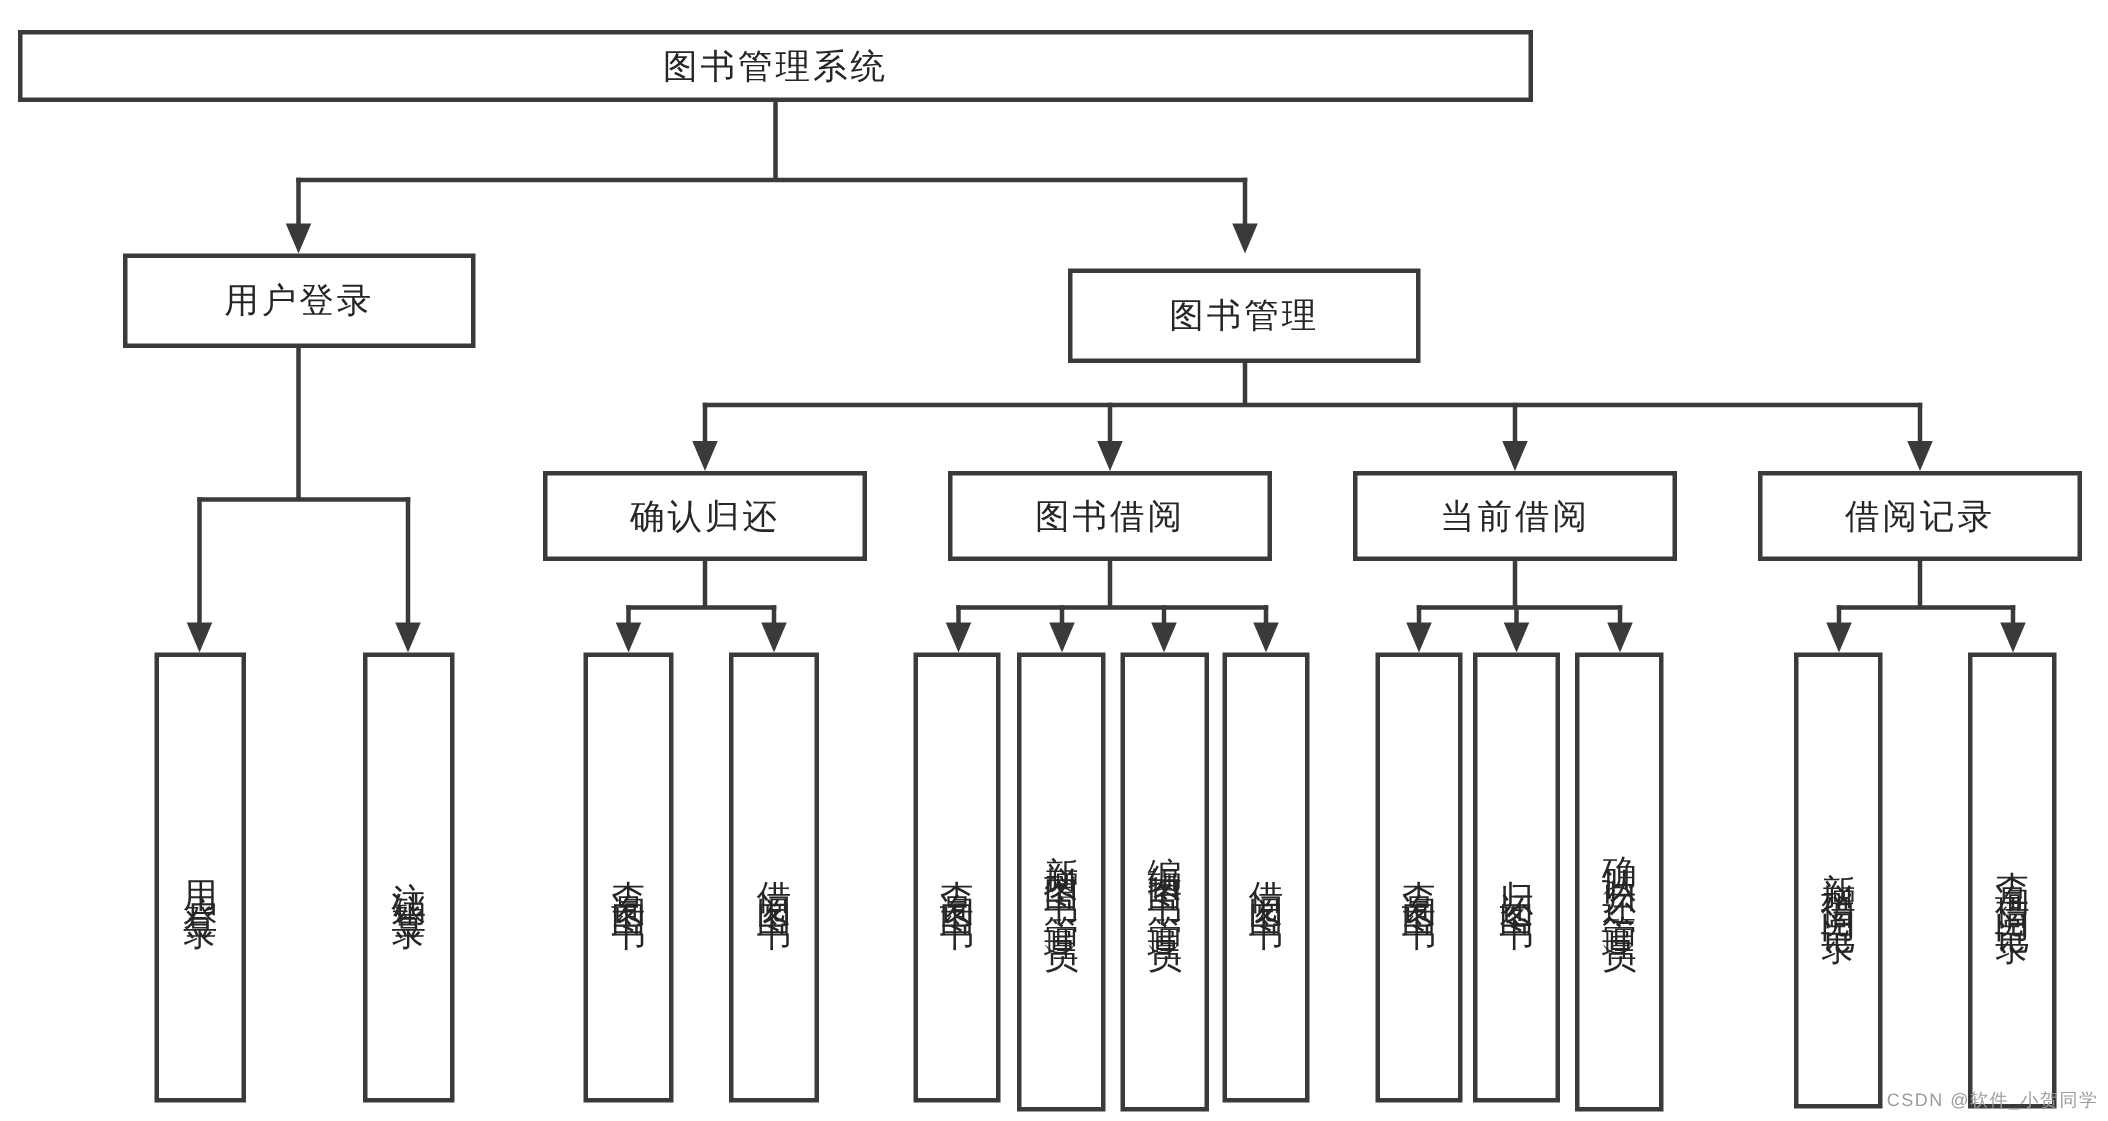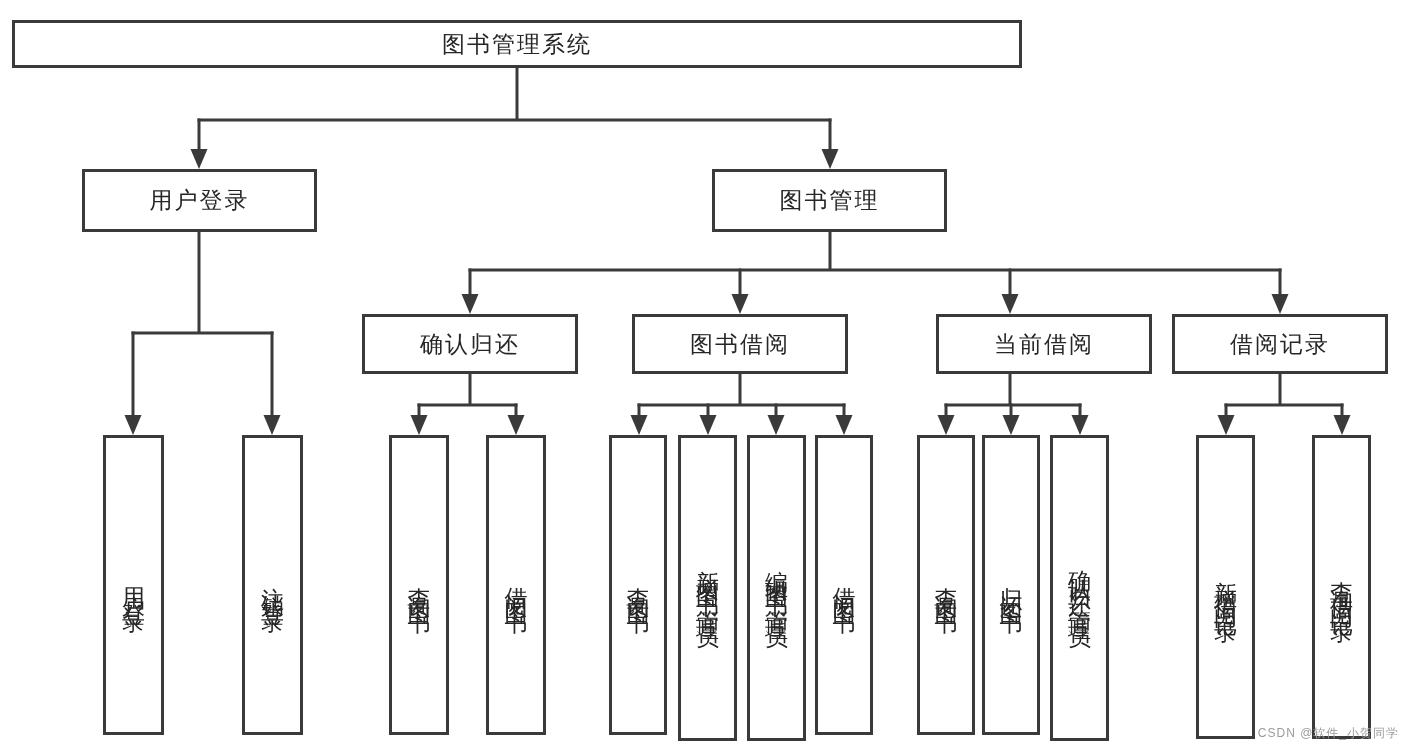--- a/index.html
+++ b/index.html
@@ -111,24 +111,24 @@
       <line x1="1280" y1="374" x2="1280" y2="405" stroke="#3a3a3a" stroke-width="3"></line>
       <line x1="1224.5" y1="405" x2="1343.5" y2="405" stroke="#3a3a3a" stroke-width="3"></line>
       <line x1="1226" y1="403.5" x2="1226" y2="421" stroke="#3a3a3a" stroke-width="3"></line>
       <polygon points="1217.5,415 1234.5,415 1226,435" fill="#3a3a3a"></polygon>
       <line x1="1342" y1="403.5" x2="1342" y2="421" stroke="#3a3a3a" stroke-width="3"></line>
       <polygon points="1333.5,415 1350.5,415 1342,435" fill="#3a3a3a"></polygon>
     </svg>
   <div id="node-layer">
       <div class="node h" style="left: 12px; top: 20px; width: 1010px; height: 48px; border-color: rgb(58, 58, 58); color: rgb(38, 38, 38);">图书管理系统</div>
       <div class="node h" style="left: 82px; top: 169px; width: 235px; height: 63px; border-color: rgb(58, 58, 58); color: rgb(38, 38, 38);">用户登录</div>
-      <div class="node h" style="left: 712px; top: 169px; width: 235px; height: 63px; border-color: rgb(58, 58, 58); color: rgb(38, 38, 38);">图书管理</div>
+      <div class="node h" style="left: 712px; top: 179px; width: 235px; height: 63px; border-color: rgb(58, 58, 58); color: rgb(38, 38, 38);">图书管理</div>
       <div class="node h" style="left: 362px; top: 314px; width: 216px; height: 60px; border-color: rgb(58, 58, 58); color: rgb(38, 38, 38);">确认归还</div>
       <div class="node h" style="left: 632px; top: 314px; width: 216px; height: 60px; border-color: rgb(58, 58, 58); color: rgb(38, 38, 38);">图书借阅</div>
-      <div class="node h" style="left: 936px; top: 314px; width: 216px; height: 60px; border-color: rgb(58, 58, 58); color: rgb(38, 38, 38);">当前借阅</div>
+      <div class="node h" style="left: 902px; top: 314px; width: 216px; height: 60px; border-color: rgb(58, 58, 58); color: rgb(38, 38, 38);">当前借阅</div>
       <div class="node h" style="left: 1172px; top: 314px; width: 216px; height: 60px; border-color: rgb(58, 58, 58); color: rgb(38, 38, 38);">借阅记录</div>
       <div class="node v" style="left: 103px; top: 435px; width: 61px; height: 300px; border-color: rgb(58, 58, 58); color: rgb(38, 38, 38);">用户登录</div>
       <div class="node v" style="left: 242px; top: 435px; width: 61px; height: 300px; border-color: rgb(58, 58, 58); color: rgb(38, 38, 38);">注销登录</div>
       <div class="node v" style="left: 389px; top: 435px; width: 60px; height: 300px; border-color: rgb(58, 58, 58); color: rgb(38, 38, 38);">查询图书</div>
       <div class="node v" style="left: 486px; top: 435px; width: 60px; height: 300px; border-color: rgb(58, 58, 58); color: rgb(38, 38, 38);">借阅图书</div>
       <div class="node v" style="left: 609px; top: 435px; width: 58px; height: 300px; border-color: rgb(58, 58, 58); color: rgb(38, 38, 38);">查询图书</div>
       <div class="node v" style="left: 678px; top: 435px; width: 59px; height: 306px; border-color: rgb(58, 58, 58); color: rgb(38, 38, 38);">新增图书（管理员）</div>
       <div class="node v" style="left: 747px; top: 435px; width: 59px; height: 306px; border-color: rgb(58, 58, 58); color: rgb(38, 38, 38);">编辑图书（管理员）</div>
       <div class="node v" style="left: 815px; top: 435px; width: 58px; height: 300px; border-color: rgb(58, 58, 58); color: rgb(38, 38, 38);">借阅图书</div>
       <div class="node v" style="left: 917px; top: 435px; width: 58px; height: 300px; border-color: rgb(58, 58, 58); color: rgb(38, 38, 38);">查询图书</div>

